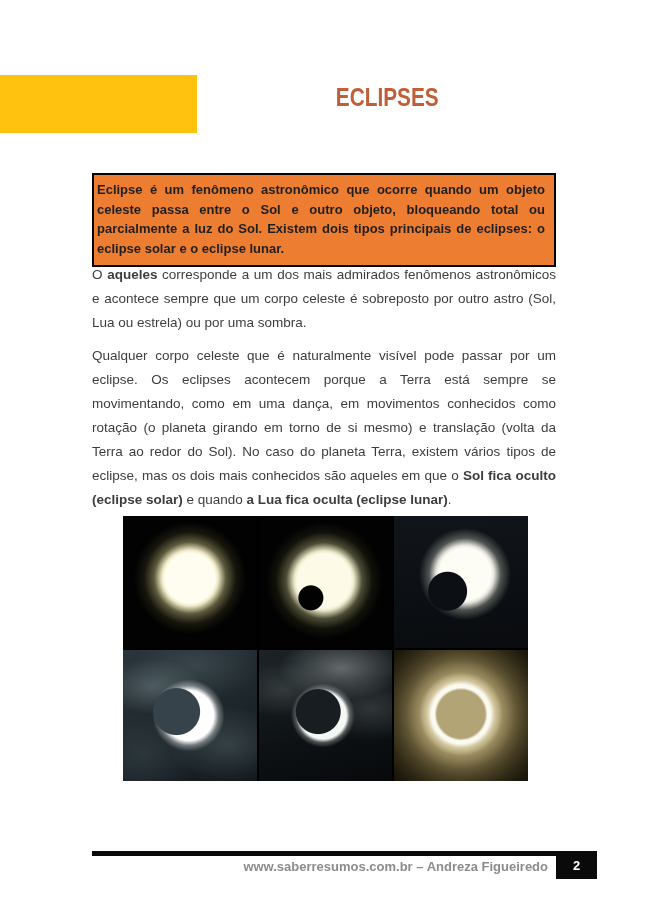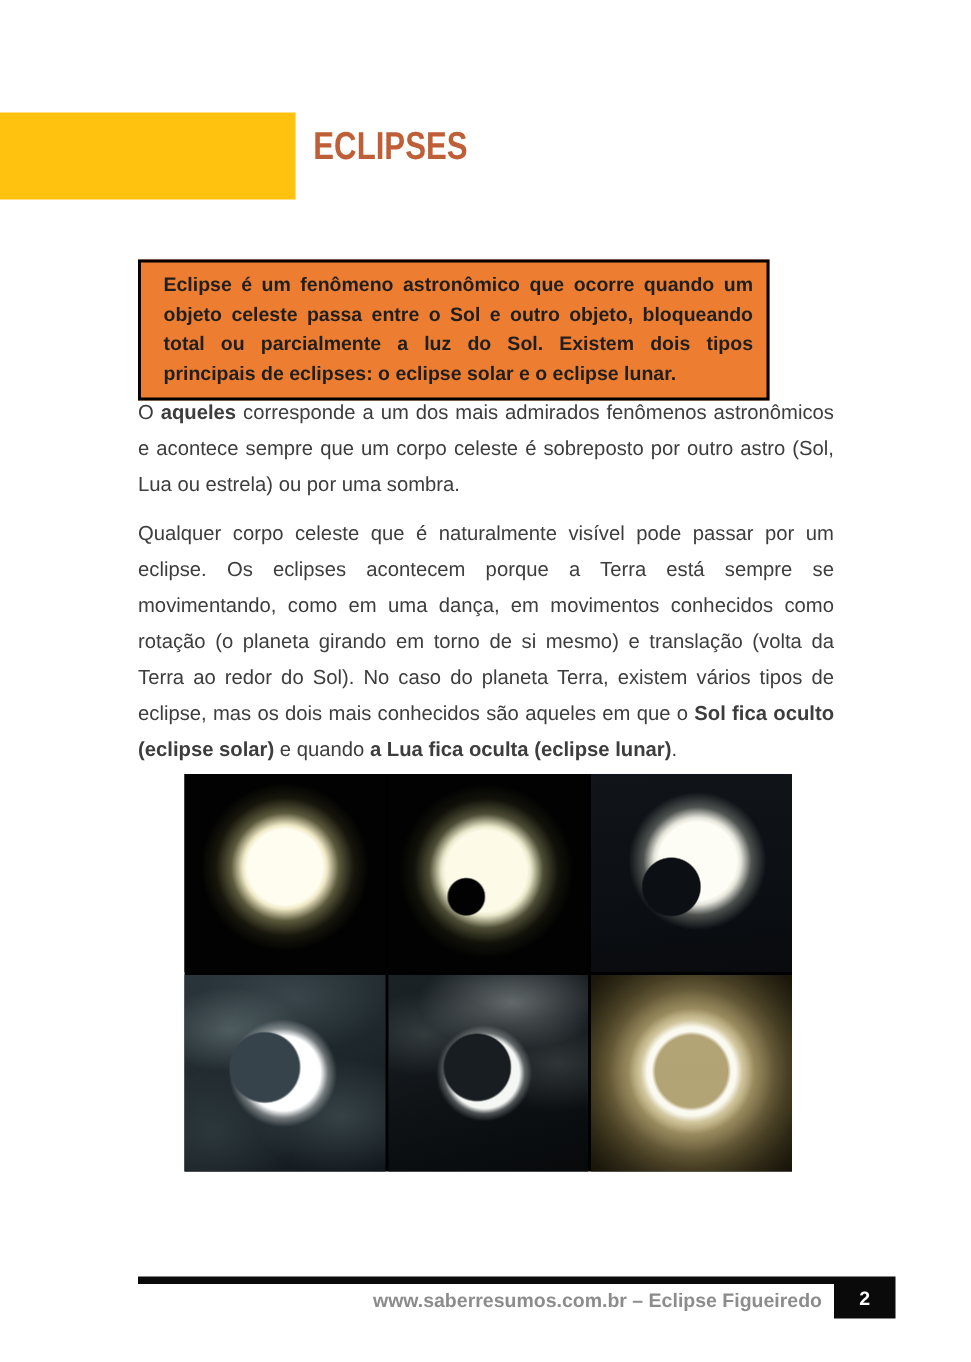--- a/index.html
+++ b/index.html
@@ -11,27 +11,27 @@
     --footer-text:#8C8C8C;
     --footer-bar:#0A0A0A;
   }
   *{margin:0;padding:0;box-sizing:border-box}
   html,body{background:#fff}
   body{width:647px;height:908px;font-family:"Liberation Sans","DejaVu Sans",sans-serif}
   .page{position:relative;width:647px;height:908px;background:#fff;overflow:hidden}
 
   .yellow-block{position:absolute;left:0;top:75px;width:197px;height:58px;background:var(--accent-yellow)}
 
-  .title{position:absolute;left:196px;top:82px;width:382px;text-align:left;
+  .title{position:absolute;left:196px;top:82px;width:382px;text-align:center;
     font-size:26px;font-weight:bold;color:var(--title-color);letter-spacing:0px}
   .title-inner{display:inline-block;transform:scaleX(.8);transform-origin:center}
 
-  .info-box{position:absolute;left:92px;top:173px;width:421px;
+  .info-box{position:absolute;left:92px;top:173px;width:464px;
     background:var(--callout-bg);border:2px solid var(--callout-border);
-    padding:5px 9px 7px 15px}
+    padding:5px 9px 7px 3px}
   .info-box p{font-size:13px;font-weight:bold;line-height:19.5px;color:#1F1F1F;
     text-align:justify}
 
   .body-para{position:absolute;left:92px;width:464px;font-size:13.5px;line-height:24px;
     color:var(--body-text);text-align:justify}
   .para1{top:263px}
   .para2{top:344px}
   .b{font-weight:bold}
 
   .collage{position:absolute;left:123px;top:516px;width:405px;height:265px;background:#000;
@@ -100,18 +100,18 @@
     <div class="ph ph1"></div>
     <div class="ph ph2"></div>
     <div class="ph ph3"></div>
     <div class="ph ph4"></div>
     <div class="ph ph5"></div>
     <div class="ph ph6"></div>
   </div>
 
 
   <div class="footer-line"></div>
-  <div class="footer-text">www.saberresumos.com.br – Eclipse Figueiredo</div>
+  <div class="footer-text">www.saberresumos.com.br – Andreza Figueiredo</div>
   <div class="page-number-box">
       <span>2</span>
     </div>
 
 </div>
 
 </body></html>

